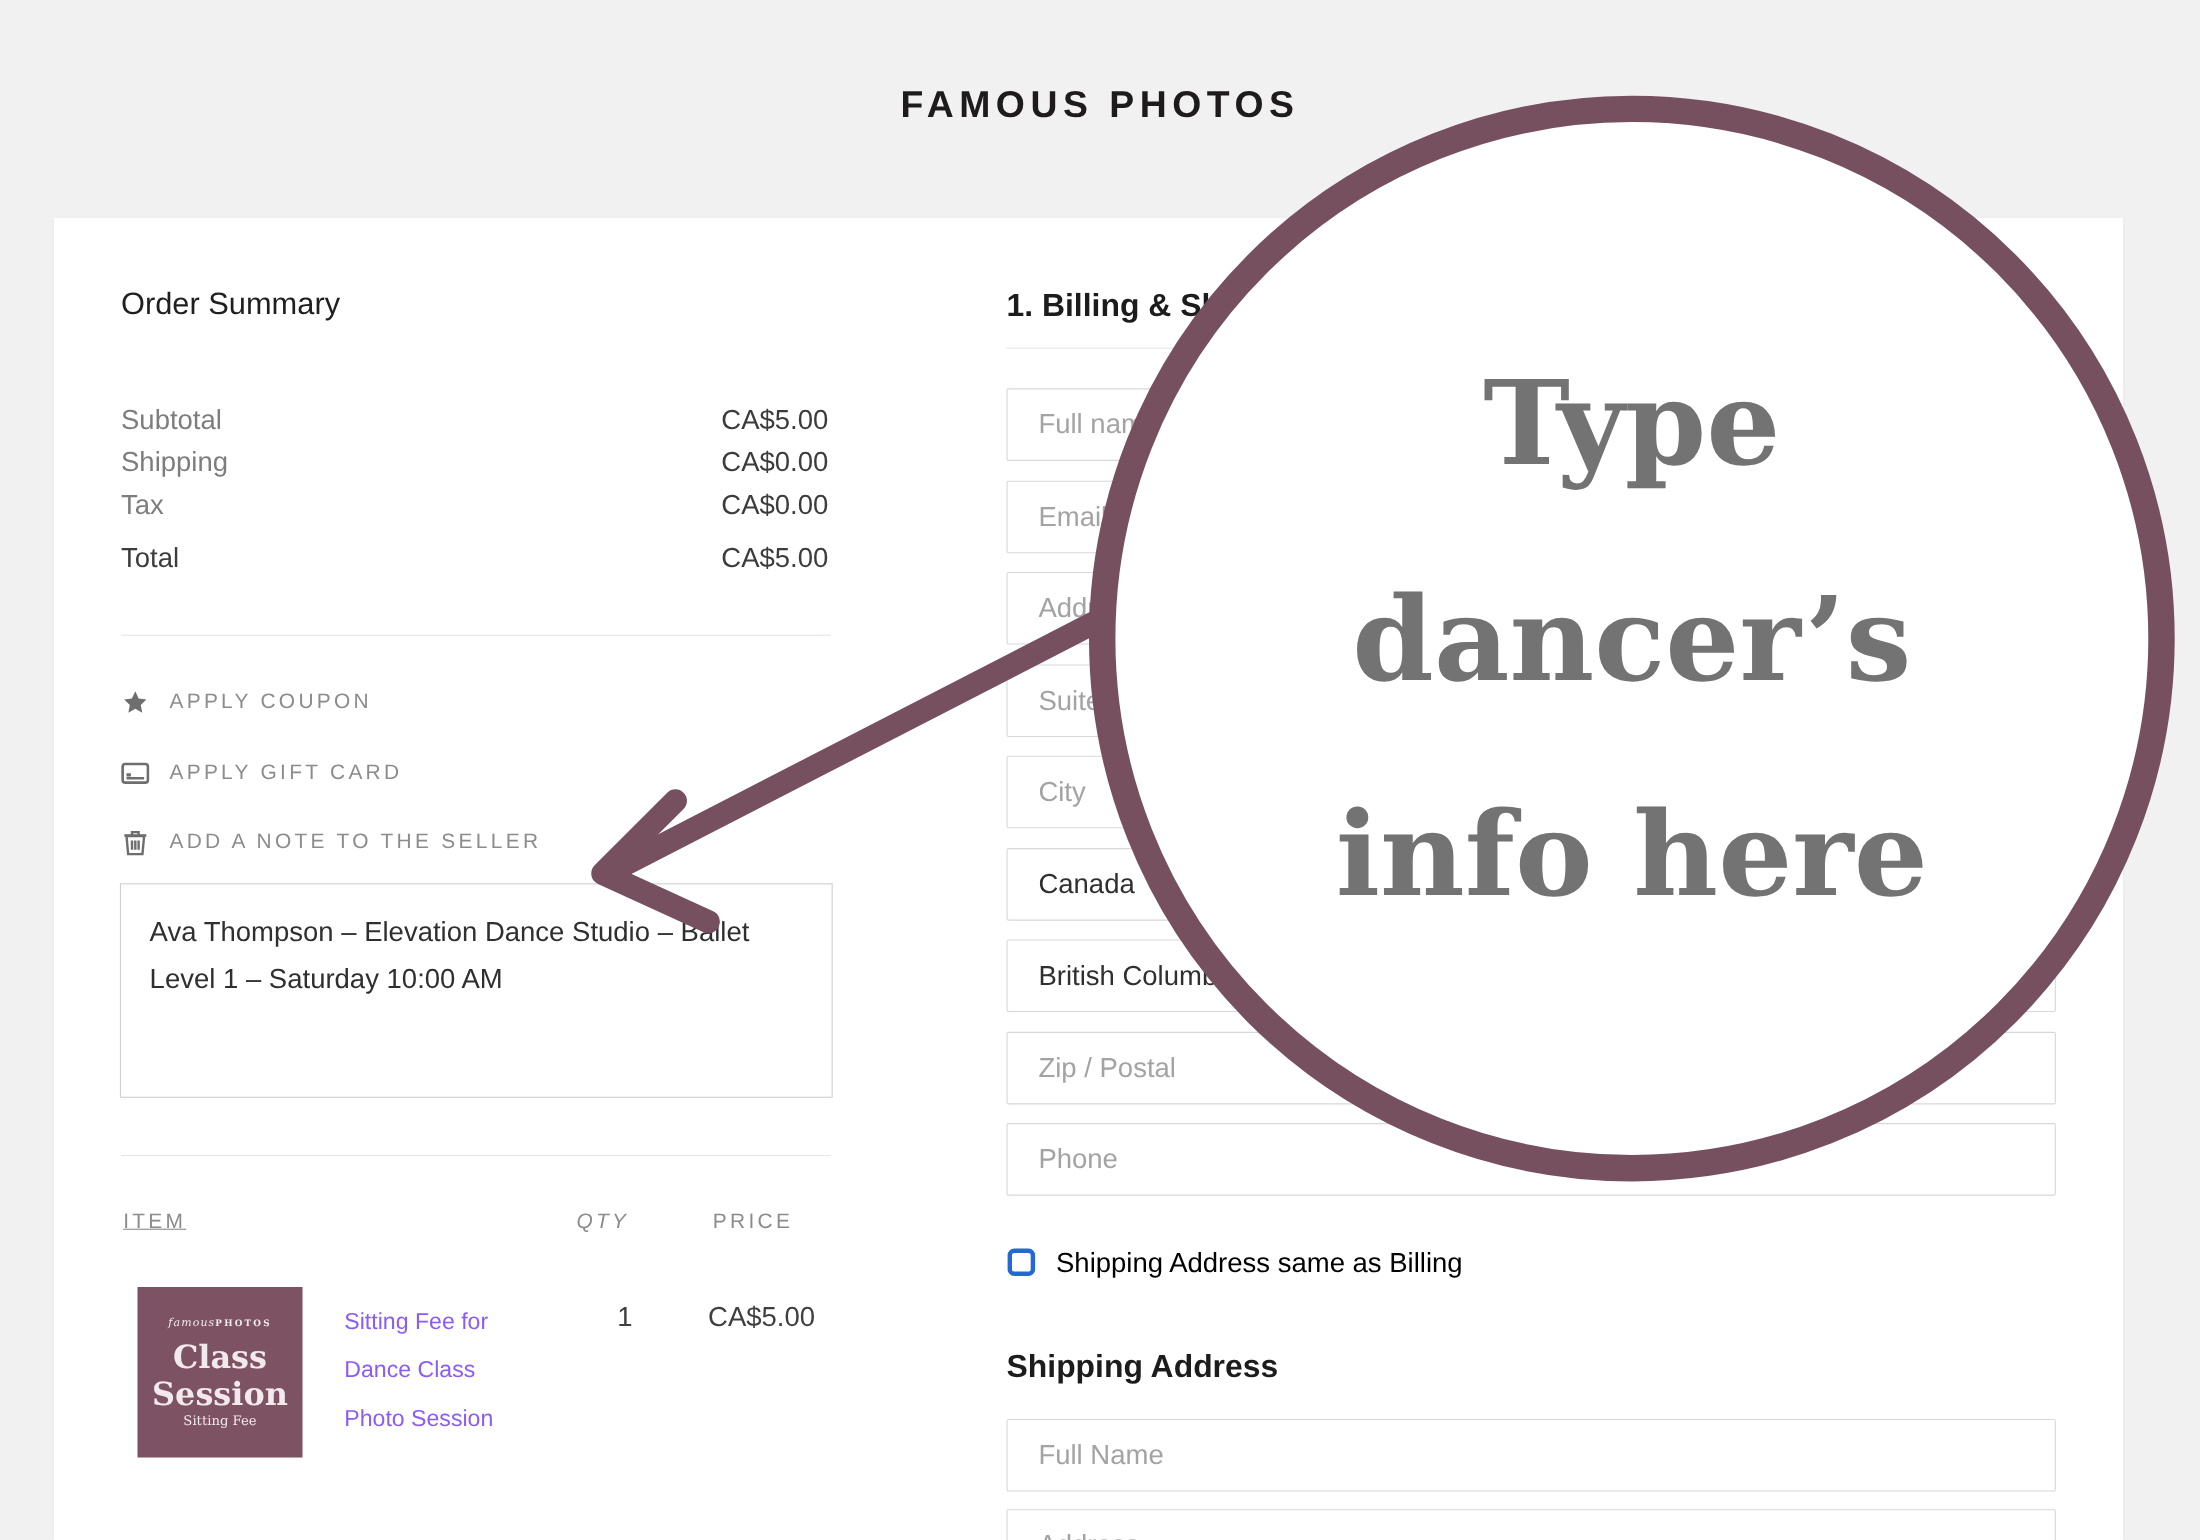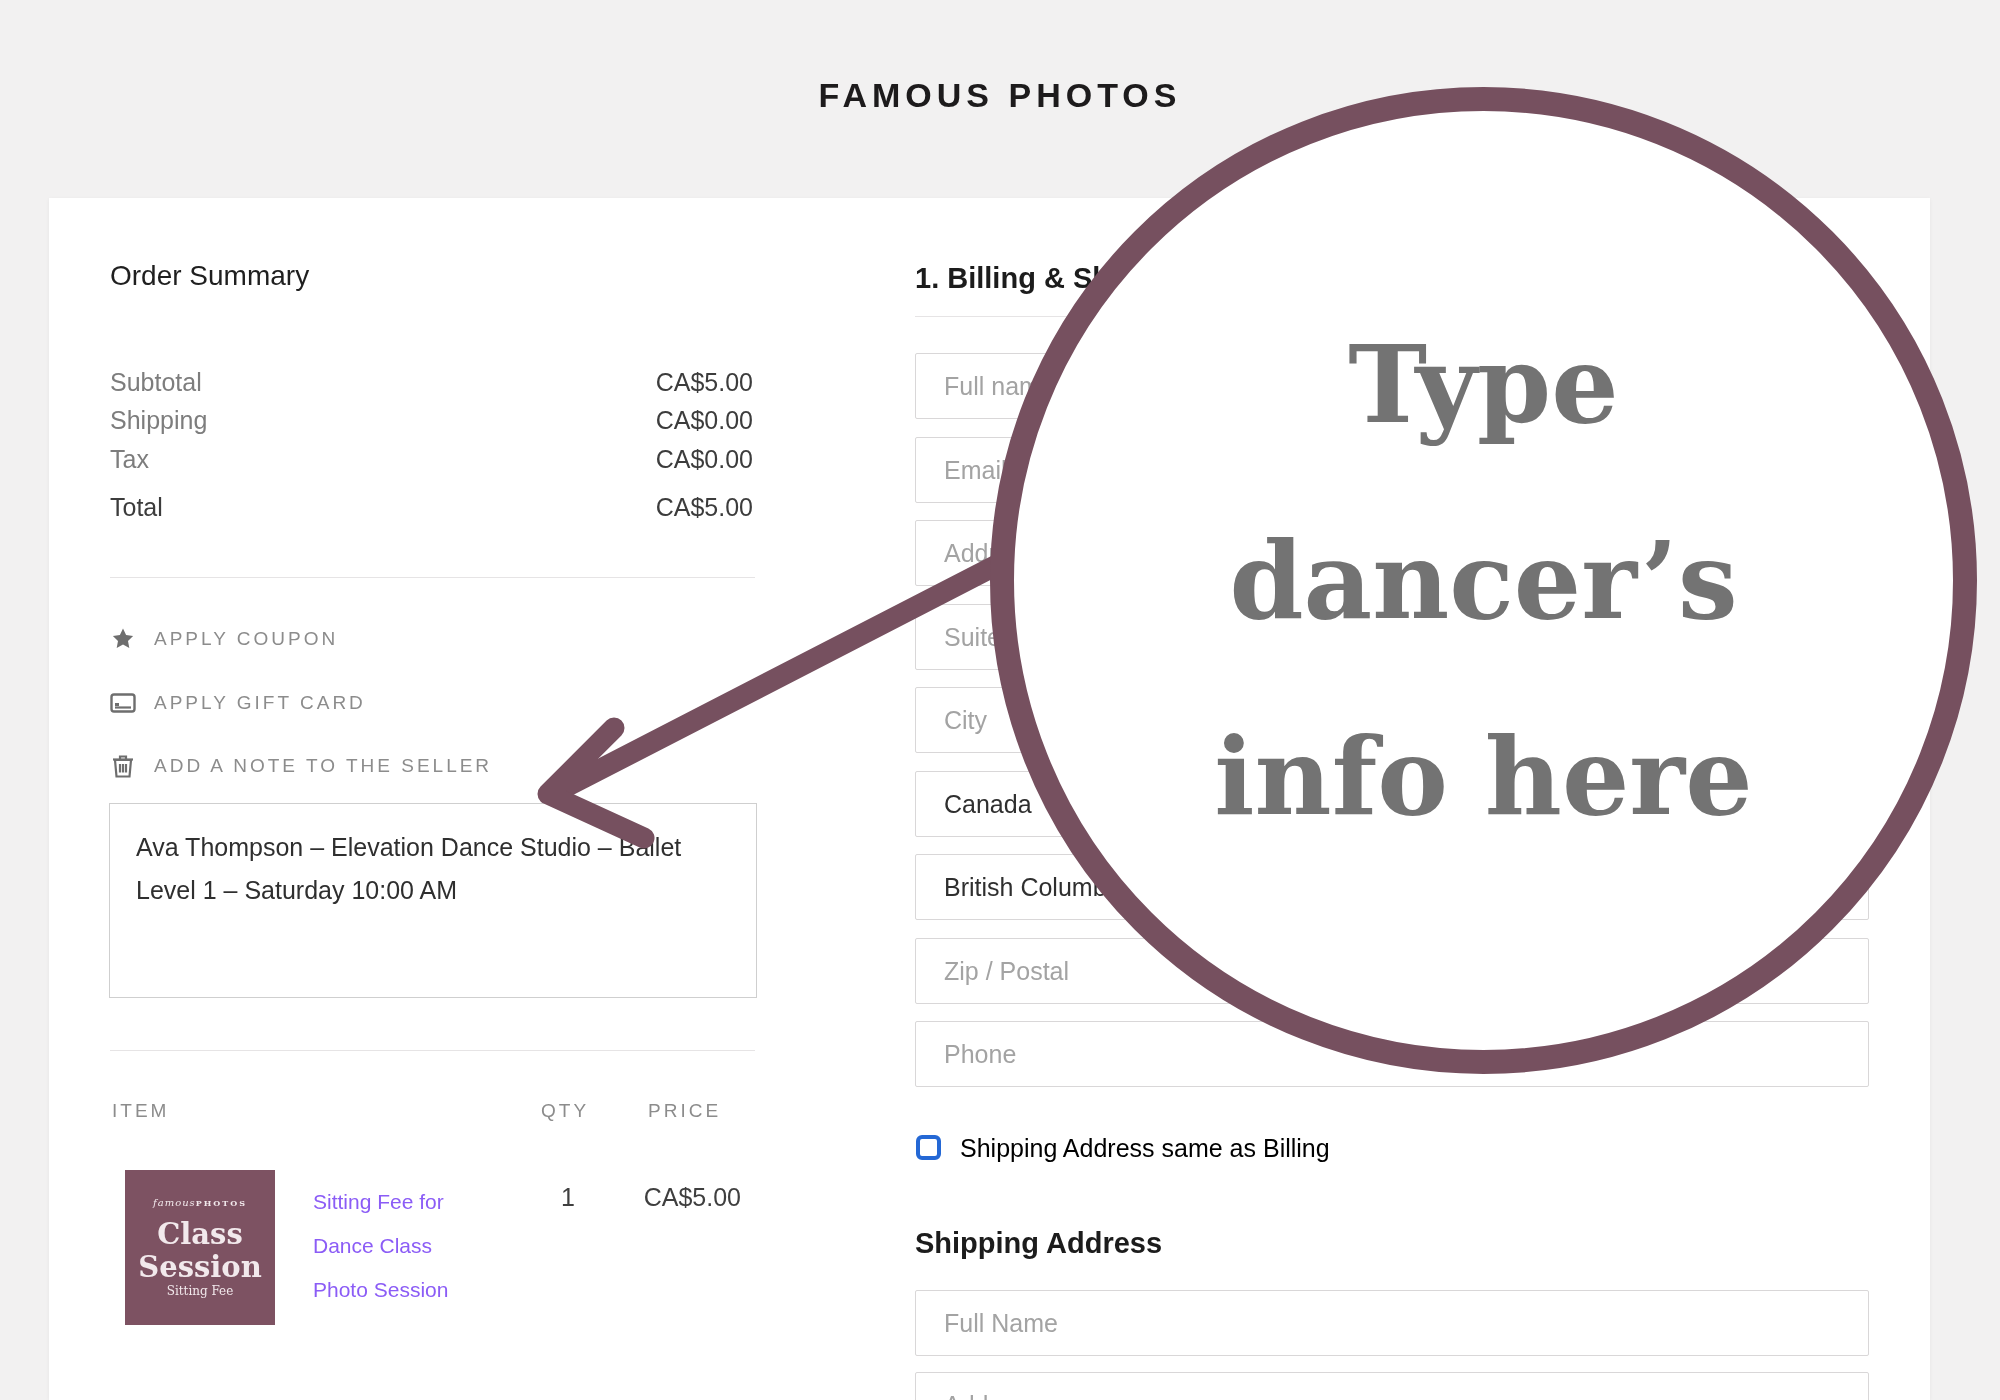--- a/index.html
+++ b/index.html
@@ -159,22 +159,22 @@
         <line x1="15" y1="11" x2="15" y2="19.5"></line>
       </svg>
     </span>
     <span class="action-label">ADD A NOTE TO THE SELLER</span>
   </div>
 
   <div class="abs note-box" role="textbox">Ava Thompson – Elevation Dance Studio – Ballet Level 1 – Saturday 10:00 AM</div>
 
   <div class="abs divider" style="left:110px; top:1050px; width:645px;"></div>
 
-  <div class="abs tbl-head" style="left:112px; top:1100px;">ITEM</div>
-  <div class="abs tbl-head" style="left:541px; top:1100px;">QTY</div>
+  <div class="abs tbl-head" style="left:112px; top:1100px;text-decoration:underline;">ITEM</div>
+  <div class="abs tbl-head" style="left:524px; top:1100px;font-style:italic;">QTY</div>
   <div class="abs tbl-head" style="left:648px; top:1100px;">PRICE</div>
 
   <div class="abs prod-img">
     <div class="prod-brand"><span class="script">famous</span><span class="caps">PHOTOS</span></div>
     <div class="prod-title">Class</div>
     <div class="prod-title">Session</div>
     <div class="prod-sub">Sitting Fee</div>
   </div>
 
   <div class="abs item-name">

